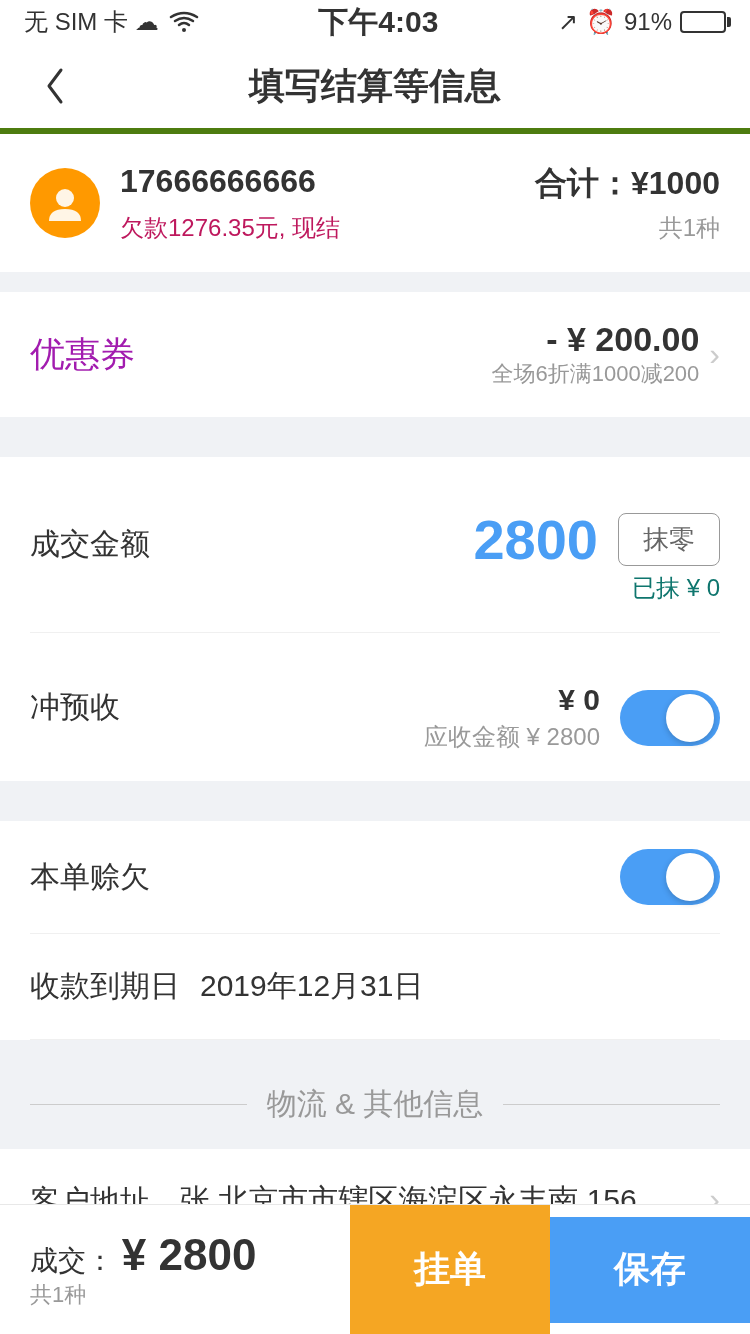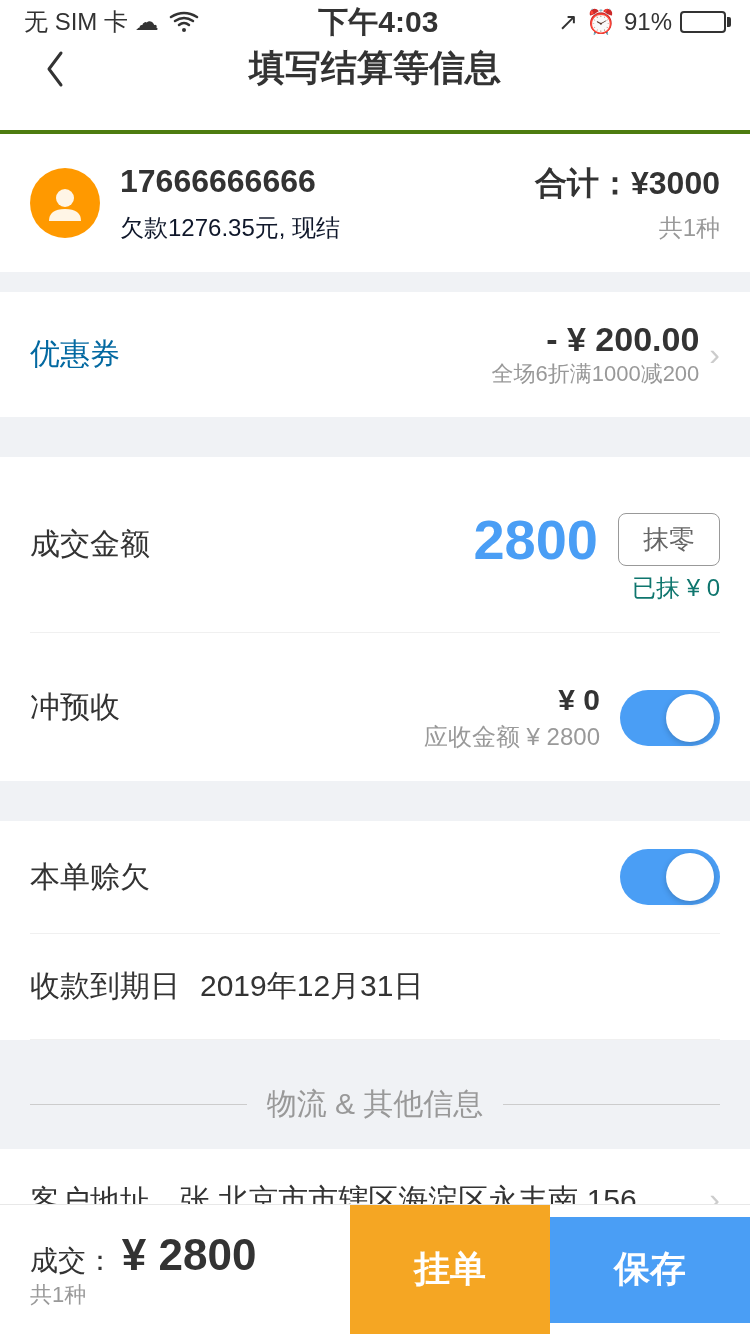--- a/index.html
+++ b/index.html
@@ -37,22 +37,23 @@
     }
     .battery-fill {
       width: 91%; height: 100%; background: #333; border-radius: 2px;
     }
 
     
     .nav-bar {
       height: 90px;
       background: #fff;
       display: flex;
+      align-items: center;
       padding: 0 30px;
-      border-bottom: 4px solid #4d7c0f;
+      border-bottom: 6px solid #4d7c0f;
     }
     .nav-back {
       width: 50px; height: 50px;
       display: flex; align-items: center; justify-content: center;
       cursor: pointer;
     }
     .nav-back svg { width: 24px; height: 40px; }
     .nav-title {
       flex: 1; text-align: center; font-size: 36px; font-weight: 600; color: #333;
     }
@@ -72,35 +73,35 @@
       margin-bottom: 20px;
     }
     .customer-left { display: flex; align-items: center; gap: 20px; }
     .avatar {
       width: 70px; height: 70px; border-radius: 50%; background: #f90; display: flex;
       align-items: center; justify-content: center;
     }
     .avatar svg { width: 40px; height: 40px; }
     .customer-info {}
     .customer-phone { font-size: 32px; font-weight: 600; color: #333; }
-    .customer-debt { font-size: 24px; color: #0f172a; margin-top: 12px; }
+    .customer-debt { font-size: 24px; color: #be185d; margin-top: 12px; }
     .customer-total { text-align: right; }
     .total-amount { font-size: 32px; font-weight: 600; color: #333; }
     .total-count { font-size: 24px; color: #999; margin-top: 6px; }
 
     
     .coupon-row {
       background: #fff;
       padding: 28px 30px;
       display: flex;
       align-items: center;
       justify-content: space-between;
       margin-bottom: 20px;
     }
-    .coupon-label { font-size: 30px; color: #0369a1; }
+    .coupon-label { font-size: 35px; color: #a21caf; }
     .coupon-right { display: flex; align-items: center; gap: 10px; }
     .coupon-discount { font-size: 34px; font-weight: 600; color: #333; }
     .coupon-desc { font-size: 22px; color: #999; }
     .coupon-arrow { color: #ccc; font-size: 32px; }
 
     
     .section-gray {
       background: #f0f2f5;
       height: 20px;
     }
@@ -262,21 +263,21 @@
           <circle cx="20" cy="15" r="9" fill="#fff" opacity="0.9"></circle>
           <path d="M4 38 Q4 26 20 26 Q36 26 36 38" fill="#fff" opacity="0.9"></path>
         </svg>
       </div>
       <div class="customer-info">
         <div class="customer-phone">17666666666</div>
         <div class="customer-debt">欠款1276.35元, 现结</div>
       </div>
     </div>
     <div class="customer-total">
-      <div class="total-amount">合计：¥3000</div>
+      <div class="total-amount">合计：¥1000</div>
       <div class="total-count">共1种</div>
     </div>
   </div>
 
   <div class="coupon-row">
     <span class="coupon-label">优惠券</span>
     <div class="coupon-right">
       <div style="text-align:right;">
         <div class="coupon-discount">- ¥ 200.00</div>
         <div class="coupon-desc">全场6折满1000减200</div>

